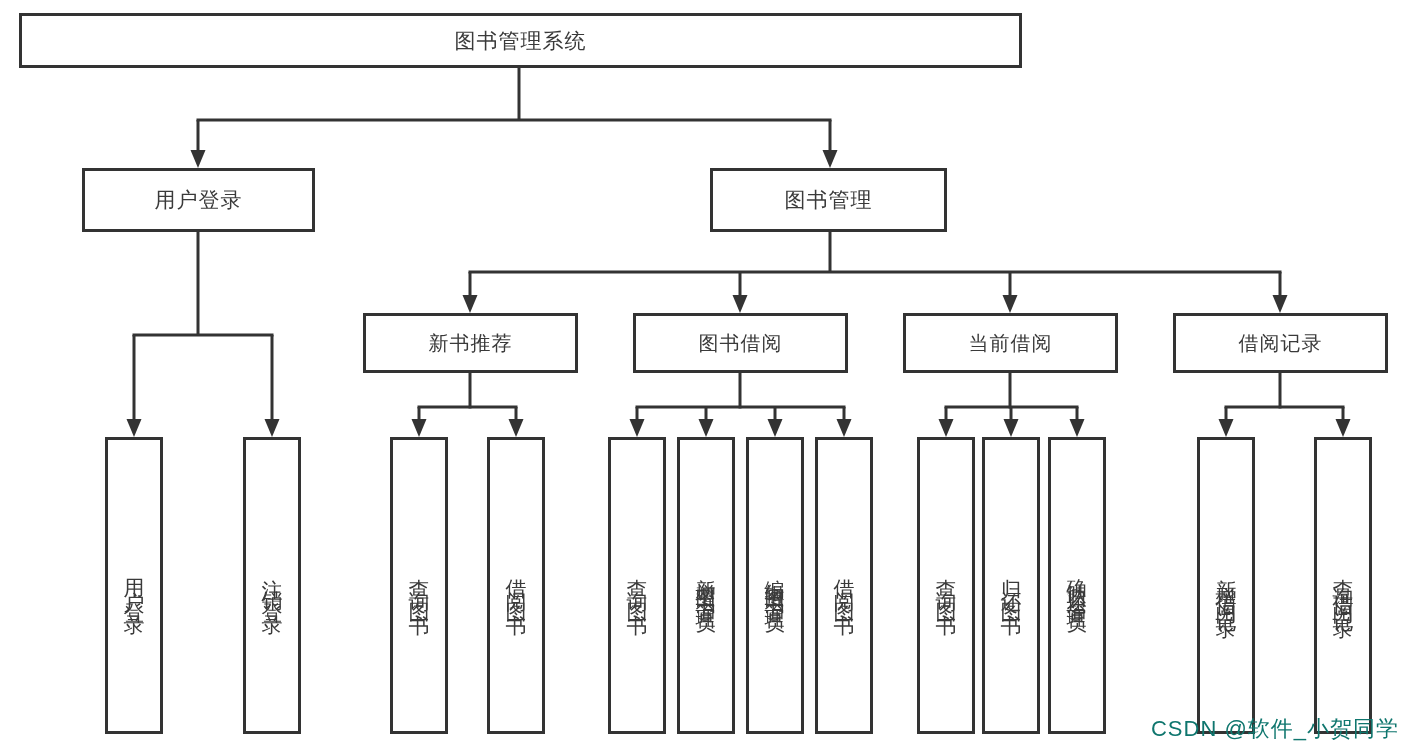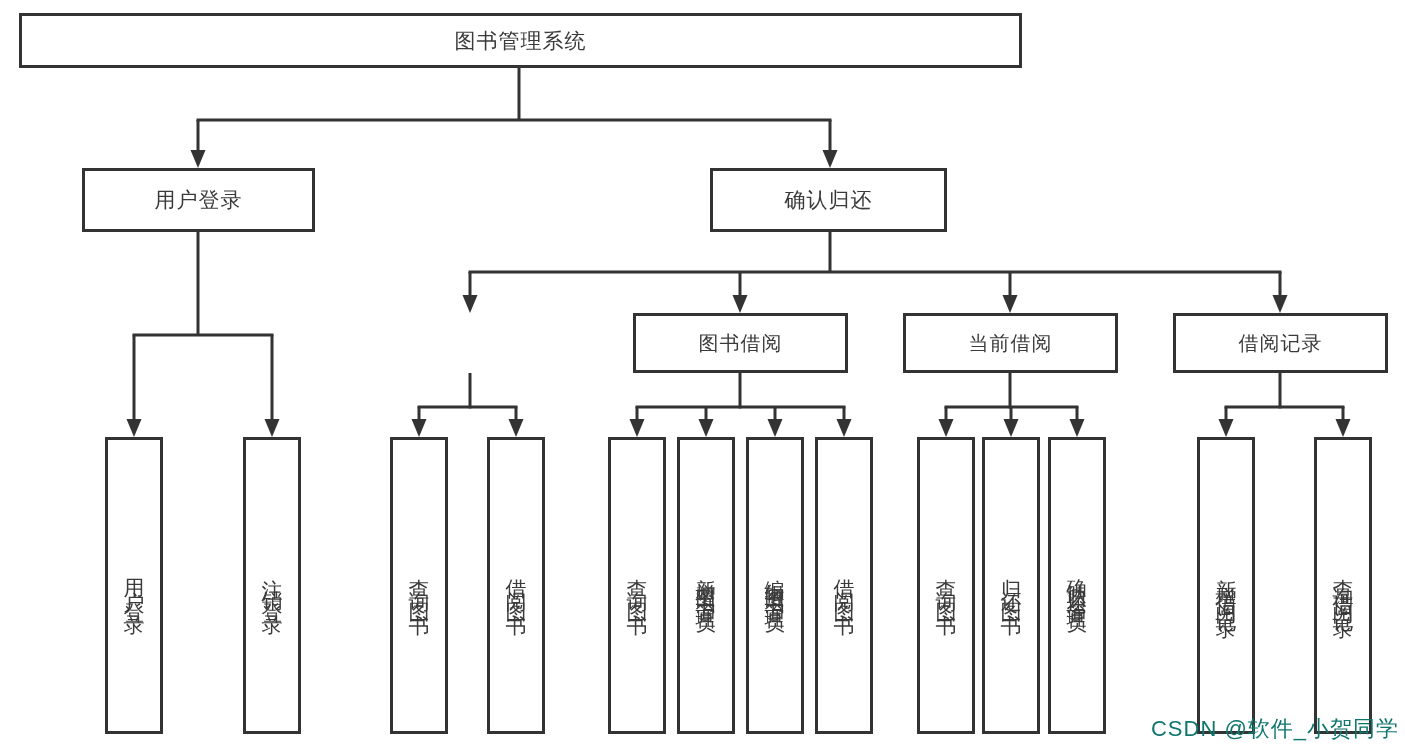--- a/index.html
+++ b/index.html
@@ -129,22 +129,23 @@
       <polygon points="1069.5,419 1084.5,419 1077,437"></polygon>
 
       <polygon points="1218.5,419 1233.5,419 1226,437"></polygon>
       <polygon points="1335.5,419 1350.5,419 1343,437"></polygon>
     </g>
   </svg>
 
   <div class="node h" style="left:19px; top:13px; width:1003px; height:55px;text-align:right;">图书管理系统</div>
 
   <div class="node h" style="left:82px; top:168px; width:233px; height:64px;">用户登录</div>
-  <div class="node h" style="left:710px; top:168px; width:237px; height:64px;">确认归还</div>
+  <div class="node h" style="left:710px; top:168px; width:237px; height:64px;">图书管理</div>
 
+  <div class="node h" style="left:363px; top:313px; width:215px; height:60px; font-size:20px;">新书推荐</div>
   <div class="node h" style="left:633px; top:313px; width:215px; height:60px; font-size:20px;text-align:right;">图书借阅</div>
   <div class="node h" style="left:903px; top:313px; width:215px; height:60px; font-size:20px;font-family:Liberation Mono, monospace;">当前借阅</div>
   <div class="node h" style="left:1173px; top:313px; width:215px; height:60px; font-size:20px;">借阅记录</div>
 
   <div class="node v" style="left:105px;">用户登录</div>
   <div class="node v" style="left:243px;">注销登录</div>
 
   <div class="node v" style="left:390px;">查询图书</div>
   <div class="node v" style="left:487px;">借阅图书</div>
 

